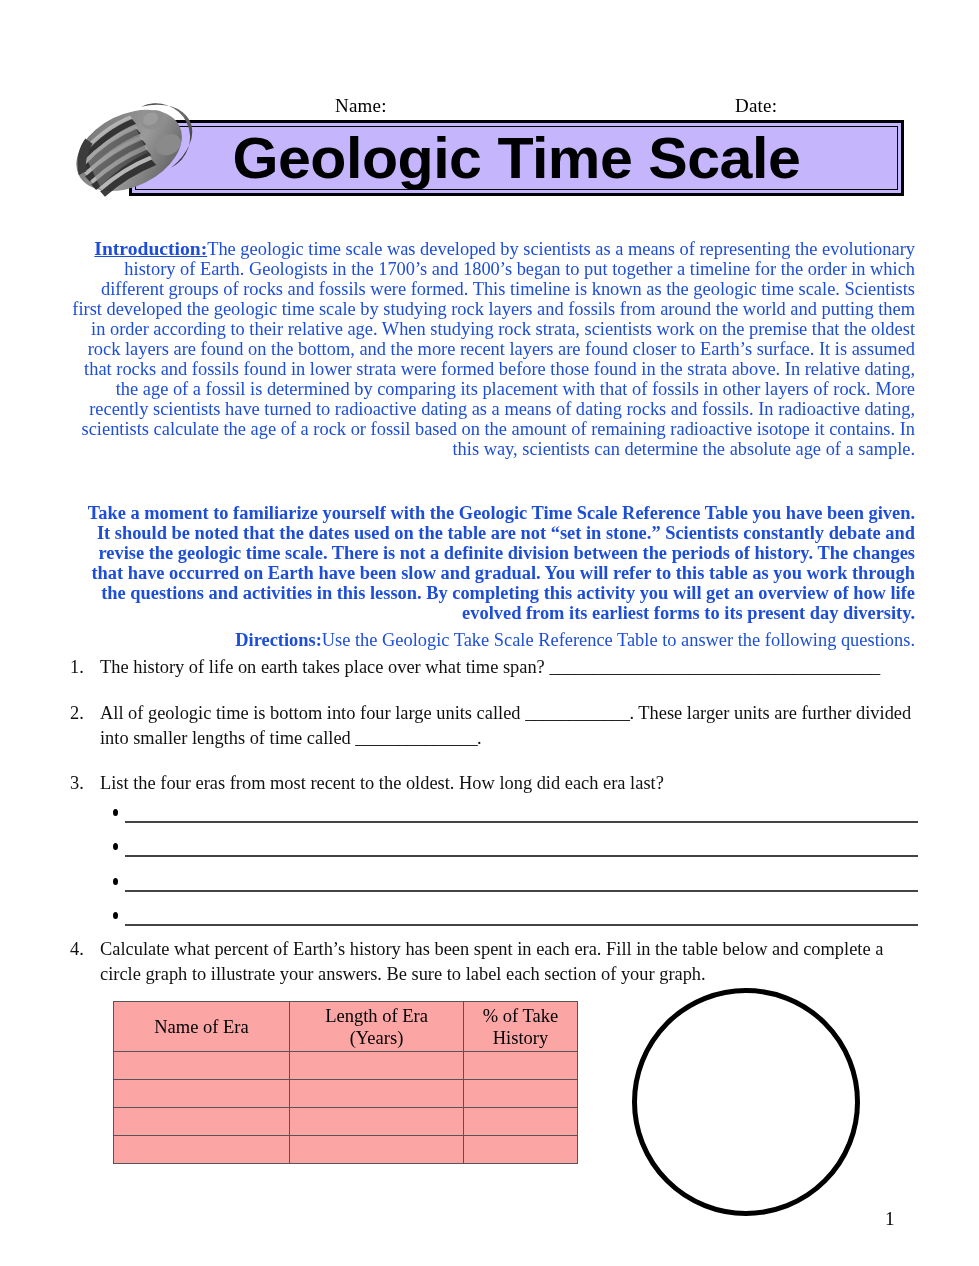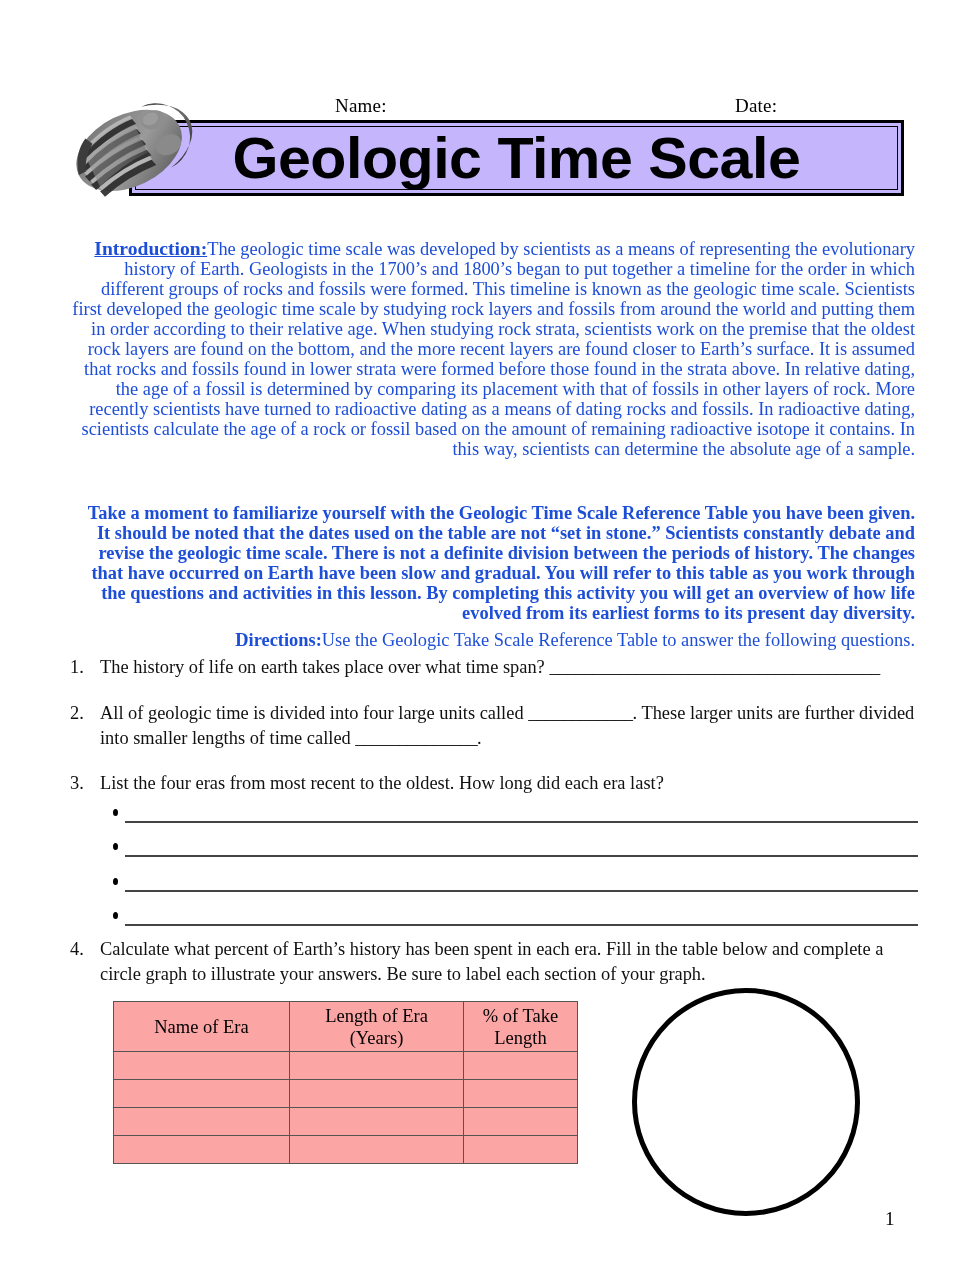--- a/index.html
+++ b/index.html
@@ -310,21 +310,21 @@
 
   <p class="para para-directions"><span class="lead-bold">Directions:</span><span>Use the Geologic Take Scale Reference Table to answer the following questions.</span></p>
 
   <div class="qitem q1">
     <span class="qnum">1.</span>
     <span class="qtext"><span>The history of life on earth takes place over what time span? </span><span class="blank">______________________________________</span></span>
   </div>
 
   <div class="qitem q2">
     <span class="qnum">2.</span>
-    <span class="qtext"><span>All of geologic time is divided into four large units called </span><span class="blank">____________</span><span>.  These larger units are further divided into smaller lengths of time called </span><span class="blank">______________</span><span>.</span></span>
+    <span class="qtext"><span>All of geologic time is bottom into four large units called </span><span class="blank">____________</span><span>.  These larger units are further divided into smaller lengths of time called </span><span class="blank">______________</span><span>.</span></span>
   </div>
 
   <div class="qitem q3">
     <span class="qnum">3.</span>
     <span class="qtext">List the four eras from most recent to the oldest.  How long did each era last?</span>
   </div>
 
   <div class="bullet-line bl1">
     <span class="bullet-dot"></span>
     <span class="bullet-rule"></span>
@@ -345,21 +345,21 @@
   <div class="qitem q4">
     <span class="qnum">4.</span>
     <span class="qtext">Calculate what percent of Earth’s history has been spent in each era.  Fill in the table below and complete a circle graph to illustrate your answers.  Be sure to label each section of your graph.</span>
   </div>
 
   <table class="era-table">
     <thead>
       <tr>
         <th class="col-name"><span>Name of Era</span></th>
         <th class="col-len"><span>Length of Era</span><span class="th-l2">(Years)</span></th>
-        <th class="col-pct"><span>% of Take</span><span class="th-l2">Length</span></th>
+        <th class="col-pct"><span>% of Take</span><span class="th-l2">History</span></th>
       </tr>
     </thead>
     <tbody>
       <tr>
         <td></td>
         <td></td>
         <td></td>
       </tr>
       <tr>
         <td></td>

